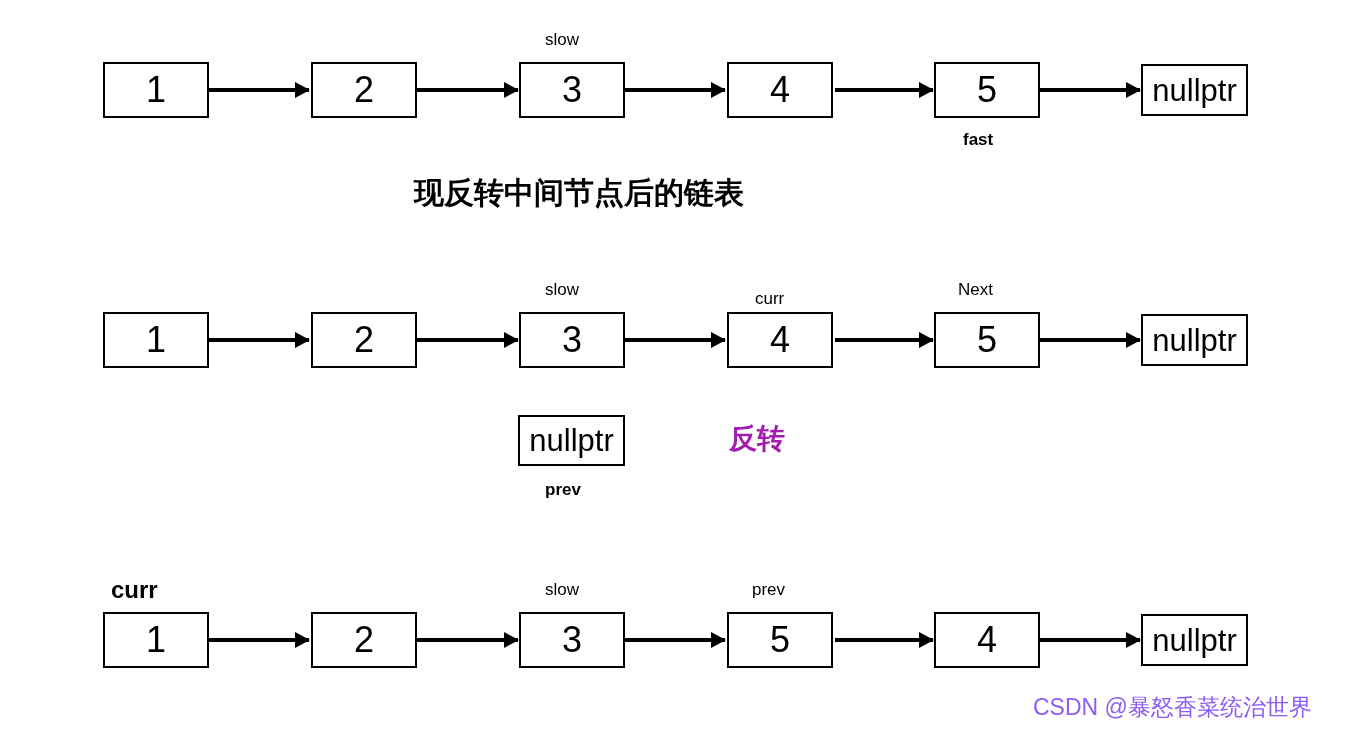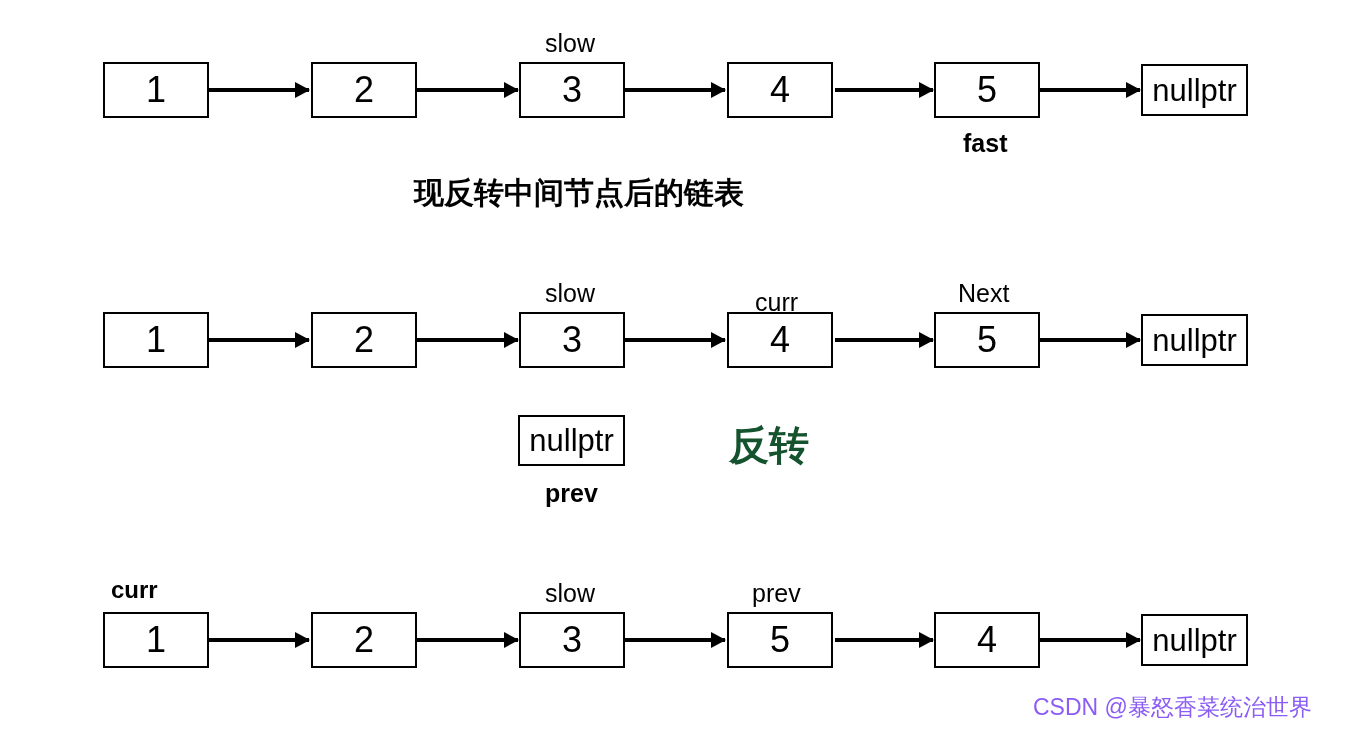--- a/index.html
+++ b/index.html
@@ -50,21 +50,21 @@
   }
   .node.prevnull {
     width: 107px;
     height: 51px;
     font-size: 31px;
   }
 
   
   .plabel {
     position: absolute;
-    font-size: 25px;
+    font-size: 17px;
     line-height: 1;
     white-space: nowrap;
     color: #000000;
   }
 
   
   .arrow {
     position: absolute;
     height: 4px;
     background: #000000;
@@ -86,25 +86,25 @@
   .caption {
     position: absolute;
     font-size: 30px;
     line-height: 1;
     font-weight: 700;
     white-space: nowrap;
     color: #000000;
   }
   .cn-note {
     position: absolute;
-    font-size: 40px;
+    font-size: 28px;
     line-height: 1;
     font-weight: 700;
     white-space: nowrap;
-    color: #14532d;
+    color: #a21caf;
   }
 
   
   .watermark {
     position: absolute;
     font-size: 23px;
     line-height: 1;
     color: #8b5cf6;
     white-space: nowrap;
     user-select: none;

